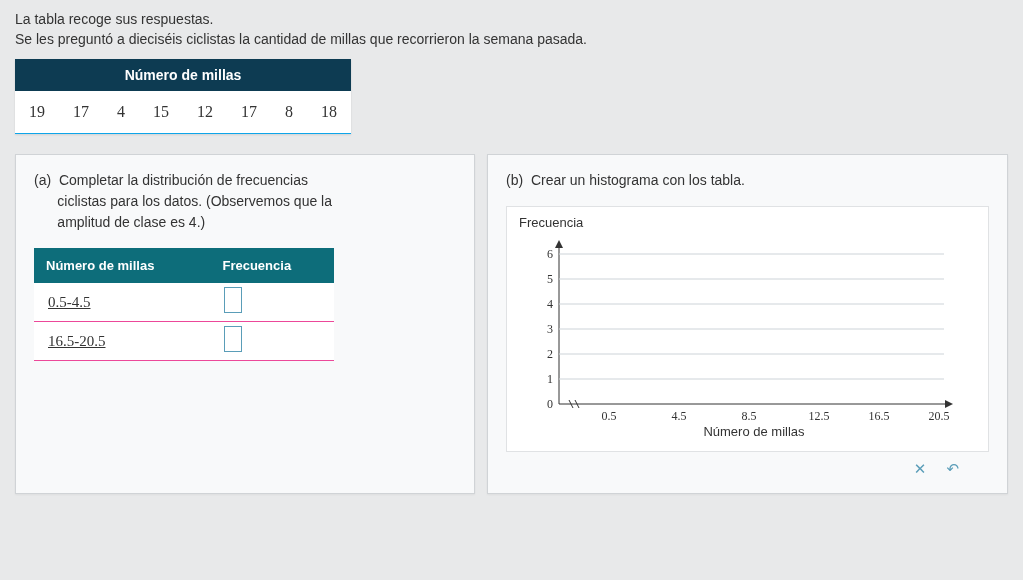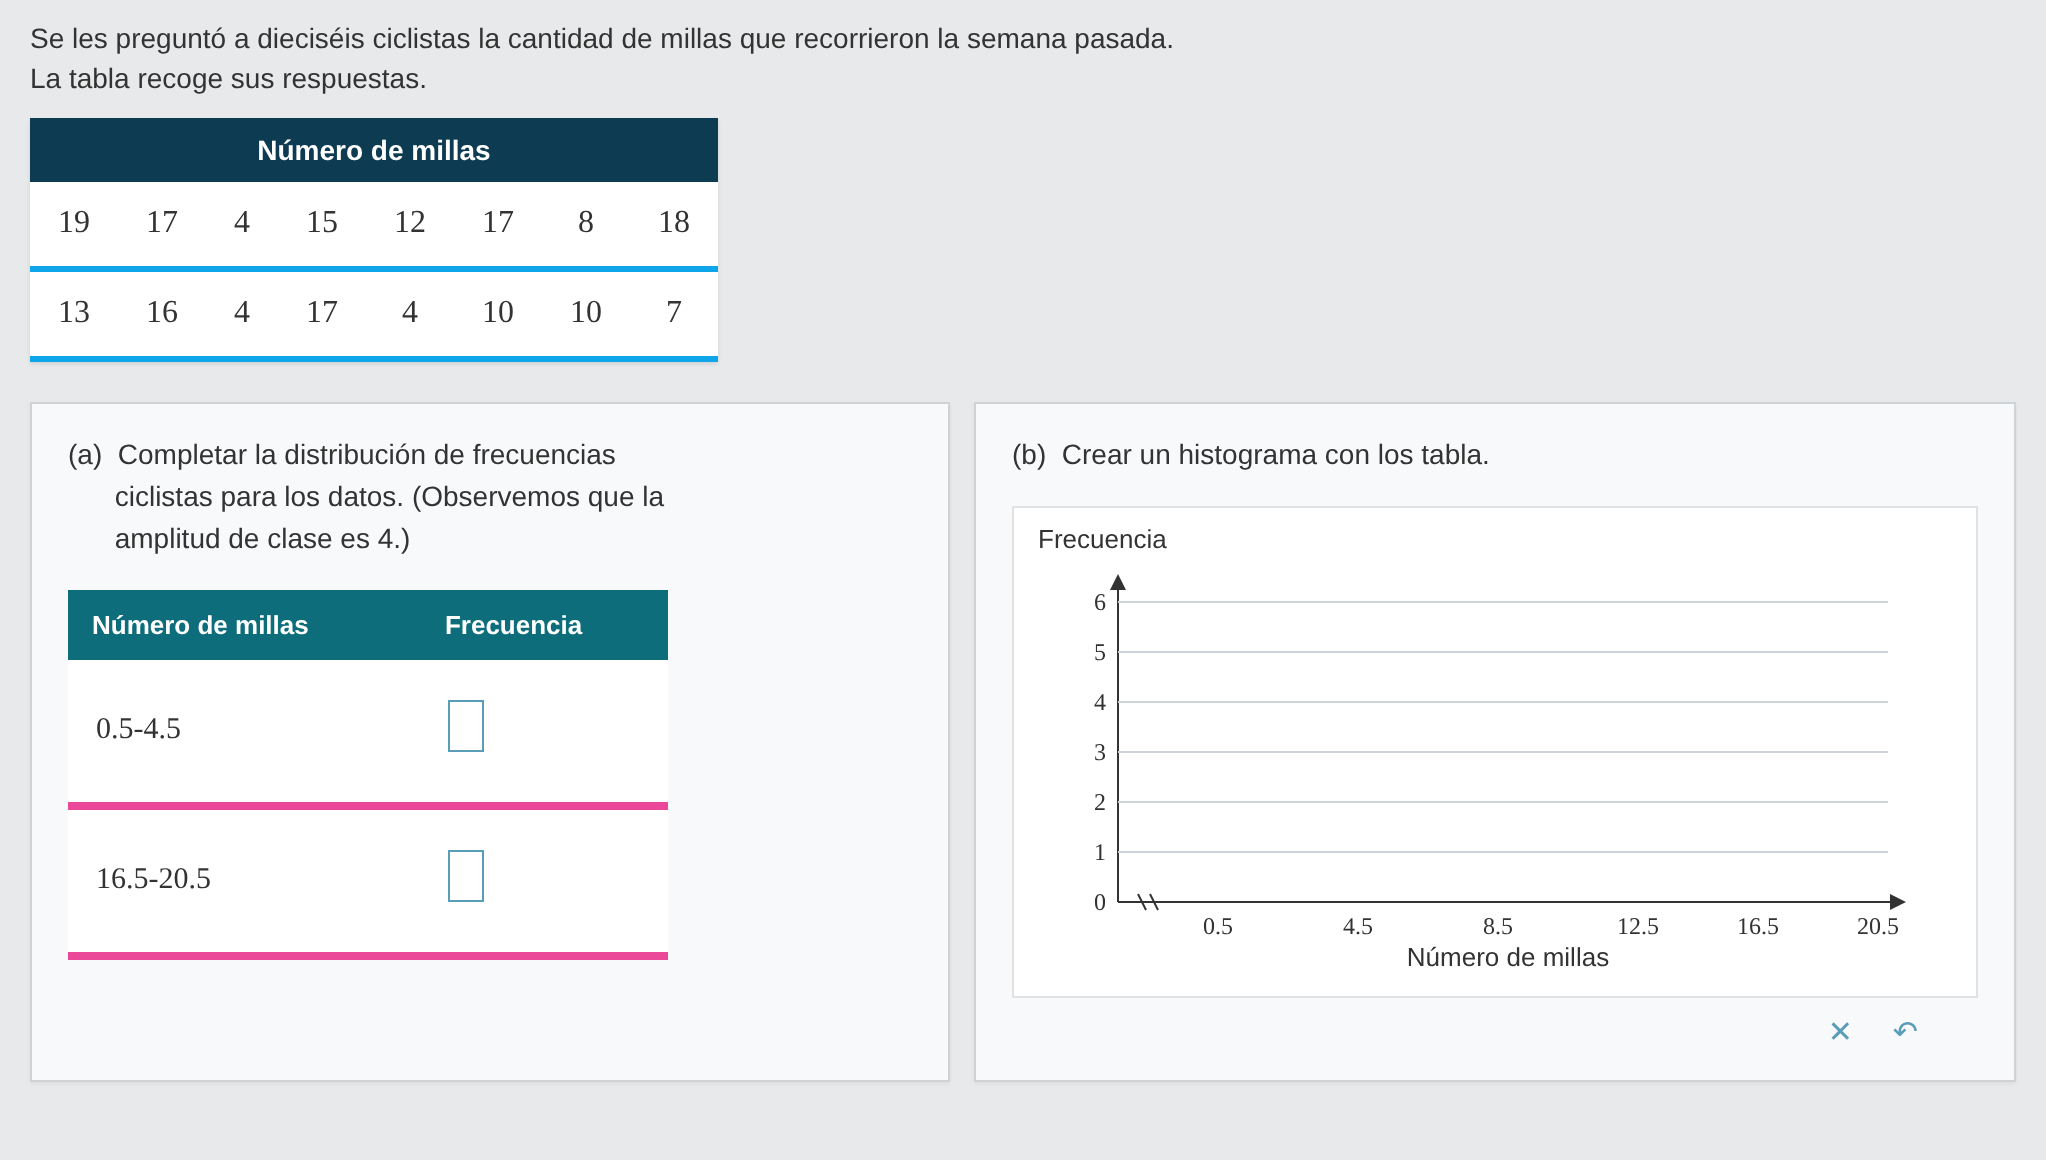--- a/index.html
+++ b/index.html
@@ -25,21 +25,21 @@
     color: #fff;
     padding: 8px 0;
     font-weight: bold;
     text-align: center;
   }
   .data-table td {
     padding: 12px 14px;
     text-align: center;
     font-family: "Times New Roman", serif;
     font-size: 16px;
-    border-bottom: 3px solid #0ea5e9;
+    border-bottom: 1px solid #0ea5e9;
   }
   .panels {
     display: flex;
     gap: 12px;
   }
   .panel {
     background: #f8f9fa;
     border: 1px solid #d0d3d6;
     padding: 15px 18px;
     flex: 1;
@@ -55,24 +55,25 @@
   }
   .freq-table th {
     background: #0d6d7a;
     color: #fff;
     padding: 10px 12px;
     text-align: left;
     font-weight: bold;
     font-size: 13px;
   }
   .freq-table td {
-    padding: 20px 14px;
-    border-bottom: 4px solid #ec4899;
+    padding: 4px 14px;
+    border-bottom: 1px solid #ec4899;
     font-family: "Times New Roman", serif;
     font-size: 15px;
+    text-decoration: underline;
   }
   .freq-input {
     width: 18px;
     height: 26px;
     border: 1px solid #5a9db8;
     background: #fff;
     display: inline-block;
     cursor: text;
   }
   .chart-wrap {
@@ -88,50 +89,40 @@
     margin-top:8px;
     padding-right:30px;
     color:#5a9db8;
     font-size:15px;
   }
 </style>
 </head>
 <body>
 
 <div class="prompt">
+  <div>La tabla recoge sus respuestas.</div>
   <div>Se les preguntó a dieciséis ciclistas la cantidad de millas que recorrieron la semana pasada.</div>
-  <div>La tabla recoge sus respuestas.</div>
 </div>
 
 <table class="data-table">
   <thead>
     <tr>
         <th colspan="8">Número de millas</th>
       </tr>
   </thead>
   <tbody>
     <tr>
       <td>19</td>
       <td>17</td>
       <td>4</td>
       <td>15</td>
       <td>12</td>
       <td>17</td>
       <td>8</td>
       <td>18</td>
-    </tr>
-    <tr>
-      <td>13</td>
-      <td>16</td>
-      <td>4</td>
-      <td>17</td>
-      <td>4</td>
-      <td>10</td>
-      <td>10</td>
-      <td>7</td>
     </tr>
   </tbody>
 </table>
 
 <div class="panels">
   <div class="panel panel-left">
     <div class="panel-text">
       <span class="panel-label">(a)</span>
       &nbsp;<span>Completar la distribución de frecuencias</span><br>
       &nbsp;&nbsp;&nbsp;&nbsp;&nbsp;&nbsp;<span>ciclistas para los datos. (Observemos que la</span><br>

